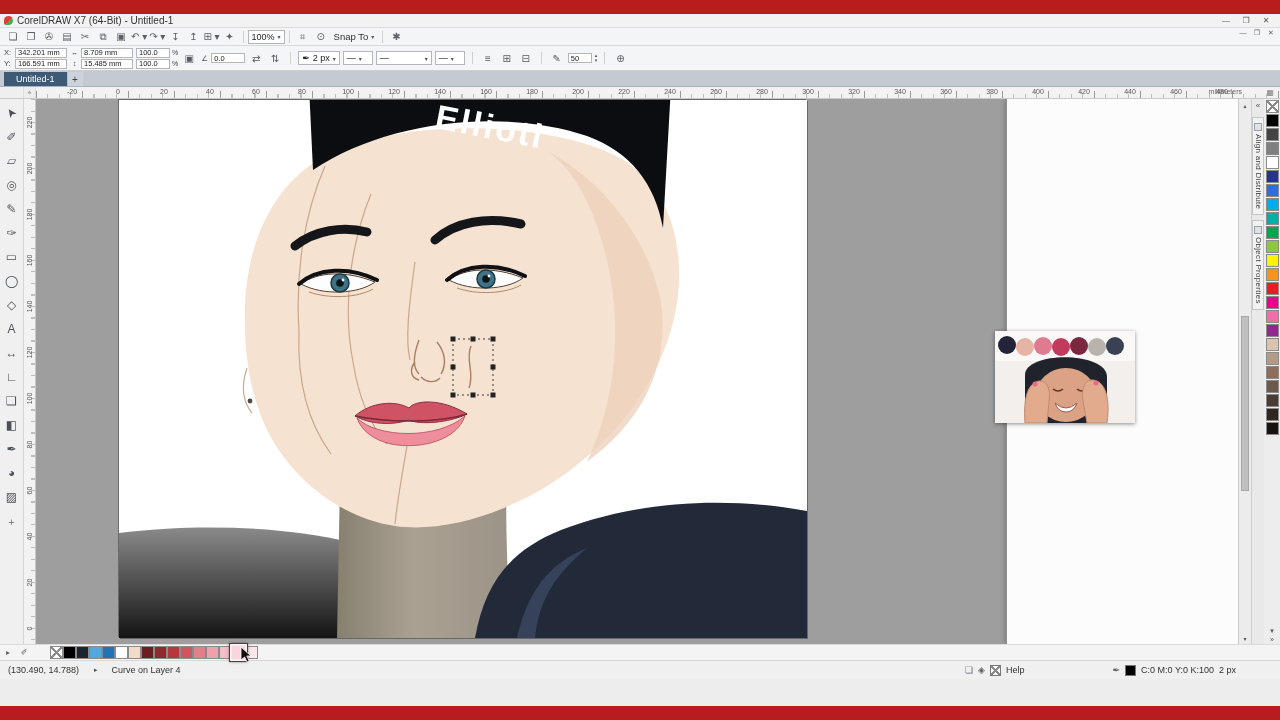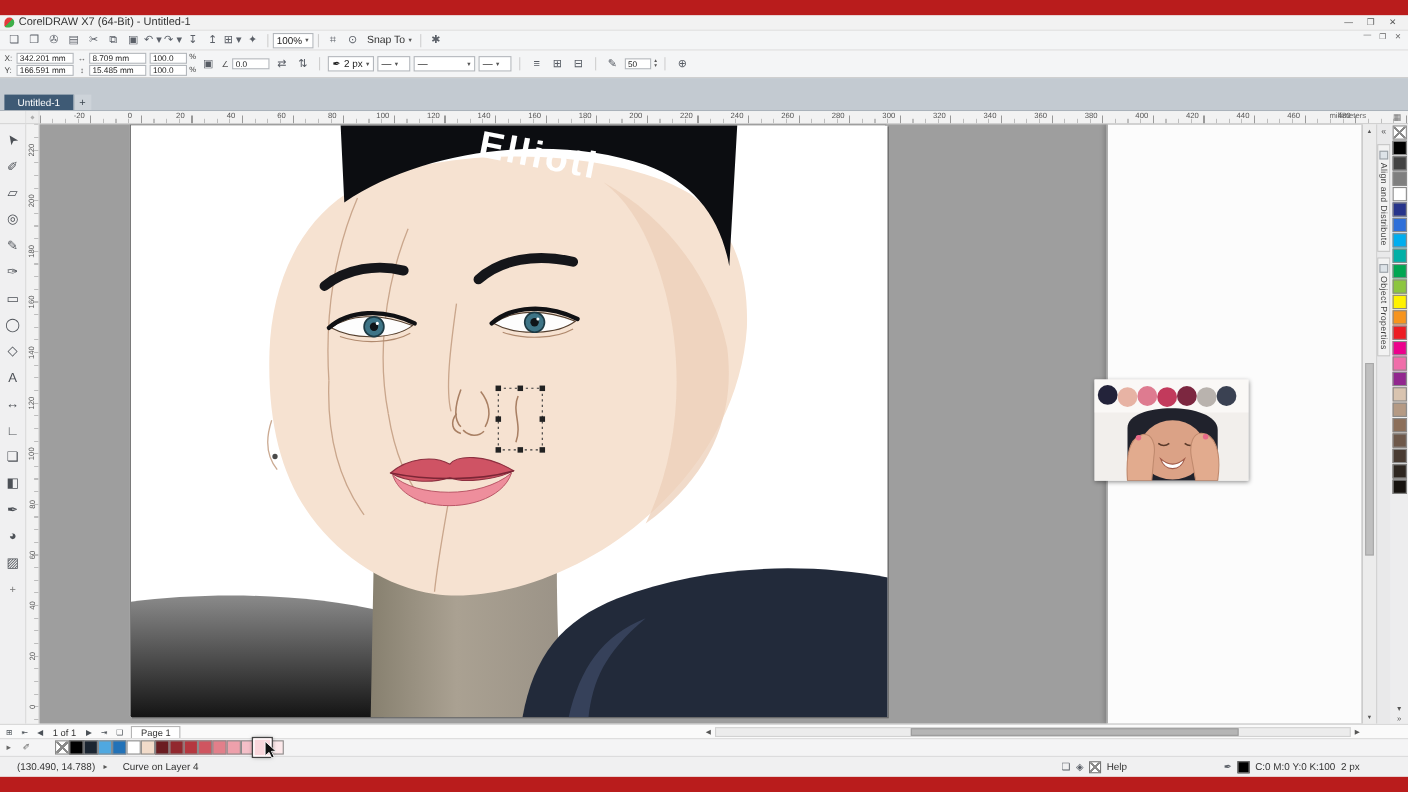--- a/index.html
+++ b/index.html
@@ -35,21 +35,21 @@
   .pb-row{display:flex;align-items:center;gap:2px;}
   .pb-lab{font-size:7.5px;color:#444;width:9px;}
   .pb-glyph{font-size:7.5px;color:#555;width:9px;text-align:center;}
   .pb-field{display:flex;align-items:center;background:#fff;border:1px solid #b3b7bc;height:10px;font-size:7.5px;padding:0 2px;width:52px;color:#222;}
   .pb-field.small{width:34px;}
   .pb-pct{font-size:7px;color:#444;}
   .pb-icon{min-width:16px;height:18px;display:flex;align-items:center;justify-content:center;color:#565b63;font-size:10px;}
   .spin{display:flex;flex-direction:column;justify-content:center;font-size:5px;color:#555;line-height:5px;}
 
   
-  .doctabs{height:30px;background:#c3cad1;display:flex;align-items:flex-end;padding-left:4px;border-bottom:1px solid #aab2ba;}
+  .doctabs{height:16px;background:#c3cad1;display:flex;align-items:flex-end;padding-left:4px;border-bottom:1px solid #aab2ba;}
   .doctab-active{background:#3e5a75;color:#fff;font-size:9px;height:14px;display:flex;align-items:center;padding:0 12px;}
   .doctab-add{width:16px;height:14px;display:flex;align-items:center;justify-content:center;font-size:10px;color:#3c4650;background:#cdd3d9;border-left:1px solid #b4bcc4;}
 
   
   .rulerrow{height:12px;display:flex;background:#f2f2f2;border-bottom:1px solid #c9c9c9;position:relative;}
   .ruler-lead{width:24px;background:#efefef;border-right:1px solid #ddd;}
   .ruler-corner{width:12px;display:flex;align-items:center;justify-content:center;font-size:7px;color:#777;background:#ededed;border-right:1px solid #ddd;}
   .hruler{flex:1;position:relative;
     background-image:repeating-linear-gradient(90deg,#999 0 1px,transparent 1px 46px),repeating-linear-gradient(90deg,#bdbdbd 0 1px,transparent 1px 11.5px);
     background-size:100% 7px,100% 4px;background-position:0 100%,0 100%;background-repeat:no-repeat;}
@@ -112,21 +112,21 @@
   
   .palrow{height:16px;background:#f4f4f5;border-top:1px solid #dcdcdc;display:flex;align-items:center;position:relative;}
   .palrow .ic{width:16px;text-align:center;font-size:8px;color:#666;}
   .doc-swatches{display:flex;margin-left:18px;}
   .doc-swatches .swatch{margin:0;}
   .swatch.selected{border-color:#fff;box-shadow:0 0 0 1px #444,0 0 3px rgba(0,0,0,0.5);transform:scale(1.28);position:relative;z-index:2;}
   .cursor{position:absolute;left:240px;top:1px;z-index:5;}
 
   
   .statusbar{height:19px;background:#f0f0f1;border-top:1px solid #d8d8d8;display:flex;align-items:center;font-size:9px;color:#333;padding:0 44px 0 8px;white-space:nowrap;}
-  .st-coords{min-width:86px;text-align:center;}
+  .st-coords{min-width:86px;}
   .st-btn{font-size:7px;color:#555;margin-right:14px;}
   .st-obj{color:#333;}
   .st-right{margin-left:auto;display:flex;align-items:center;gap:5px;}
   .st-ico{font-size:9px;color:#5b6068;}
   .st-swatch{width:11px;height:11px;border:1px solid #777;flex:0 0 auto;}
   .st-gap{width:78px;}
 </style>
 </head>
 <body>
 
@@ -544,37 +544,20 @@
             <span class="swatch" data-name="color-swatch" style="background: rgb(74, 60, 51);"></span>
             <span class="swatch" data-name="color-swatch" style="background: rgb(46, 38, 32);"></span>
             <span class="swatch" data-name="color-swatch" style="background: rgb(23, 19, 16);"></span>
           </span>
       <span class="pal-spacer"></span>
       <span class="pal-arr" data-name="palette-scroll-down-icon">▾</span>
       <span class="pal-arr" data-name="palette-flyout-icon">»</span>
     </div>
   </div>
 
-  <div class="scrollrow" data-name="page-navigation-row">
-    <span class="pagenav">
-      <span class="pn-btn" data-name="add-page-button">⊞</span>
-      <span class="pn-btn" data-name="first-page-button">⇤</span>
-      <span class="pn-btn" data-name="previous-page-button">◀</span>
-      <span class="pn-info" data-name="page-counter">1 of 1</span>
-      <span class="pn-btn" data-name="next-page-button">▶</span>
-      <span class="pn-btn" data-name="last-page-button">⇥</span>
-      <span class="pn-btn" data-name="page-icon">❏</span>
-      <span class="page-tab" data-name="page-tab-page-1">Page 1</span>
-    </span>
-    <span class="hs-left" data-name="scroll-left-icon">◀</span>
-    <span class="hs-track" data-name="horizontal-scrollbar">
-      <span class="hs-thumb" data-name="horizontal-scroll-thumb"></span>
-    </span>
-    <span class="hs-right" data-name="scroll-right-icon">▶</span>
-  </div>
 
   <div class="palrow" data-name="document-palette">
     <span class="ic" data-name="palette-flyout-icon">▸</span>
     <span class="ic" data-name="palette-eyedropper-icon">✐</span>
     <span class="doc-swatches">
 
     <span class="swatch swatch-none" data-name="color-swatch"></span>
           <span class="swatch" data-name="color-swatch" style="background: rgb(0, 0, 0);"></span>
           <span class="swatch" data-name="color-swatch" style="background: rgb(27, 37, 49);"></span>
           <span class="swatch" data-name="color-swatch" style="background: rgb(79, 168, 224);"></span>

